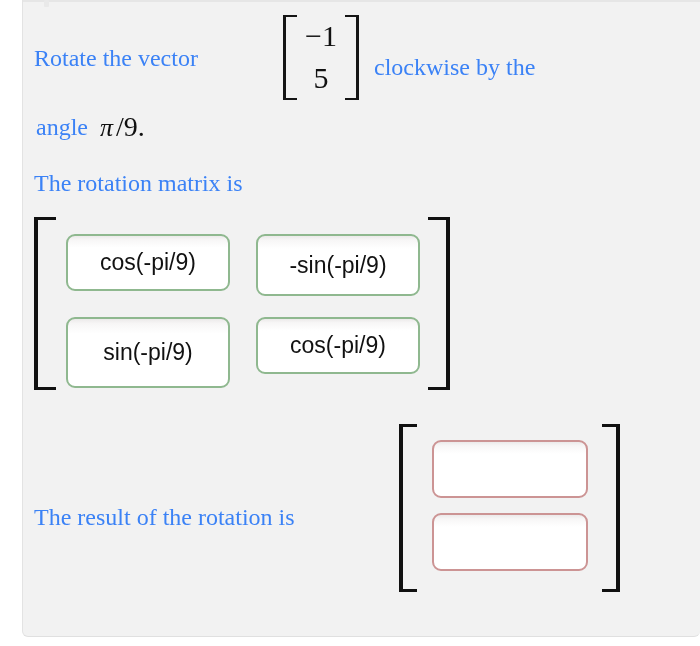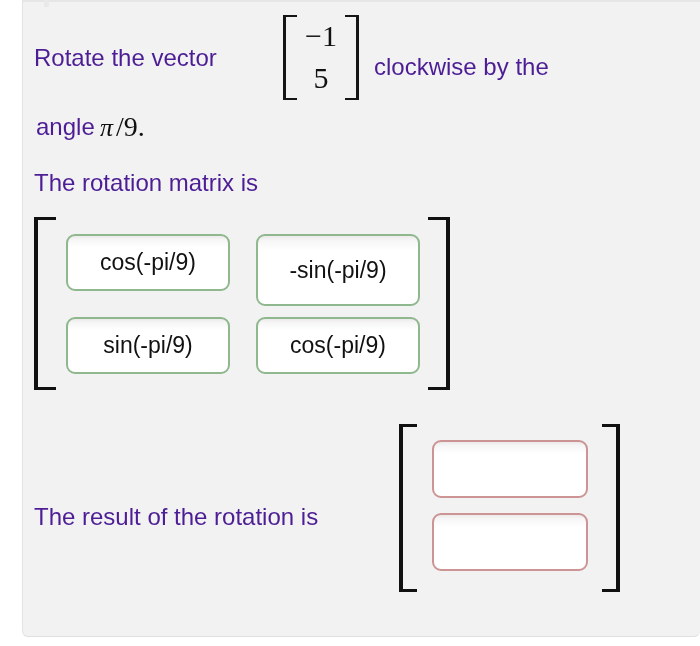--- a/index.html
+++ b/index.html
@@ -42,23 +42,23 @@
     top: 0px;
     width: 5px;
     height: 7px;
     background: #e9e9e9;
     border-radius: 1px;
   }
 
   
   .bodytext {
     position: absolute;
-    font-family: Liberation Sans, sans-serif;
+    font-family: Liberation Serif, serif;
     font-size: 24px;
-    color: #4c1d95;
+    color: #3b82f6;
     white-space: nowrap;
     line-height: 1;
   }
 
   
   .math {
     font-family: "Liberation Serif", serif;
     font-size: 27px;
     color: #111;
   }
@@ -141,23 +141,23 @@
 <div class="bodytext" style="left:36px; top:115px;">angle</div>
 <div class="math math-italic" style="position:absolute; left:100px; top:113px; font-size:26px;">π</div>
 <div class="math" style="position:absolute; left:116px; top:111px; font-size:28px;">/9.</div>
 
 <div class="bodytext" style="left:34px; top:171px;">The rotation matrix is</div>
 
 <div class="bracket left" style="left:34px; top:217px; width:22px; height:173px;"></div>
 
 <div class="ansbox green" style="left:66px; top:234px; width:164px; height:57px;">cos(-pi/9)</div>
 
-<div class="ansbox green" style="left:256px; top:234px; width:164px; height:72px;">-sin(-pi/9)</div>
+<div class="ansbox green" style="left:256px; top:234px; width:164px; height:62px;">-sin(-pi/9)</div>
 
-<div class="ansbox green" style="left:66px; top:317px; width:164px; height:57px;">sin(-pi/9)</div>
+<div class="ansbox green" style="left:66px; top:317px; width:164px; height:71px;">sin(-pi/9)</div>
 
 <div class="ansbox green" style="left:256px; top:317px; width:164px; height:57px;">cos(-pi/9)</div>
 
 <div class="bracket right" style="left:428px; top:217px; width:22px; height:173px;"></div>
 
 <div class="bodytext" style="left:34px; top:505px;">The result of the rotation is</div>
 
 <div class="bracket left" style="left:399px; top:424px; width:18px; height:168px;"></div>
 
 <div class="ansbox rose" style="left:432px; top:440px; width:156px; height:58px;" placeholder=""></div>

